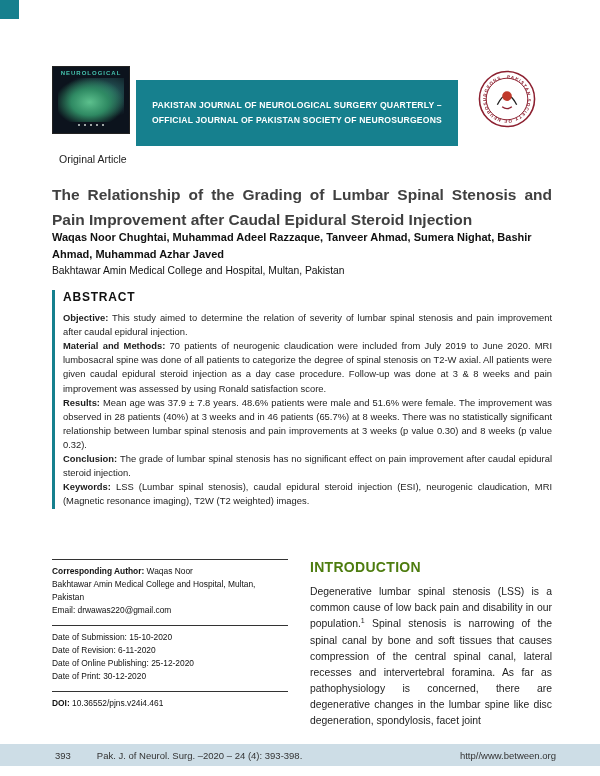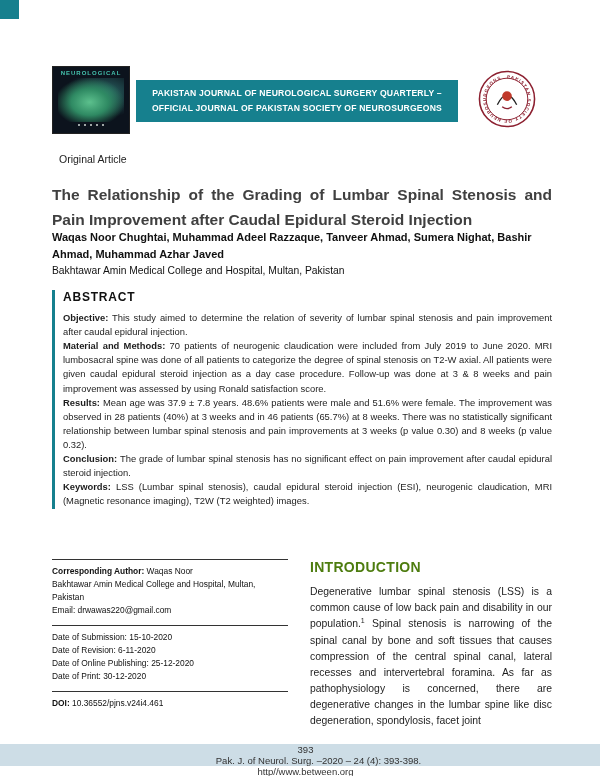--- a/index.html
+++ b/index.html
@@ -25,21 +25,21 @@
       radial-gradient(ellipse at 48% 55%, #5cc08d 0%, #2f8a63 38%, rgba(18,40,46,0) 72%),
       radial-gradient(ellipse at 70% 35%, rgba(70,180,170,0.55) 0%, rgba(18,40,46,0) 60%);
   }
   .cover-dots { position:absolute; bottom:4px; left:0; right:0; text-align:center; }
   .cover-dots i { display:inline-block; width:2px; height:2px; border-radius:50%; background:#cfd8d4; margin:0 2px; }
 
   .banner {
     margin-left:6px; margin-top:14px; width:322px; box-sizing:border-box;
     background:#16808e; color:#fff; text-align:center;
     font-size:8.6px; font-weight:bold; line-height:1.75; letter-spacing:0.2px;
-    padding:6px 8px;
+    padding:18px 8px;
   }
   .seal { margin-left:20px; margin-top:4px; width:58px; height:58px; flex:0 0 auto; }
 
   .category { position:absolute; top:153px; left:59px; font-size:10.5px; color:#222; }
 
   .title {
     position:absolute; top:173px; left:52px; width:500px;
     font-size:15.5px; font-weight:bold; line-height:1.6; text-align:justify; color:#404040;
   }
 
@@ -60,21 +60,21 @@
   .meta-block p { margin:0; }
 
   .intro-col { flex:1; }
   .intro-col h2 { font-size:14px; margin:0 0 9px; letter-spacing:0.3px; color:#4d7c0f; }
   .intro-col p { margin:0; font-size:10.4px; line-height:1.55; text-align:justify; color:#1d1d1d; }
   .intro-col sup { font-size:7px; }
 
   .footer {
     position:absolute; left:0; right:0; bottom:10px; height:22px; background:#cdddе6;
     background:#cdddE6; display:flex; align-items:center;
-    font-size:9.5px; color:#333; padding:0 44px 0 55px; box-sizing:border-box;flex-direction:column;
+    font-size:9.5px; color:#333; padding:0 44px 0 55px; box-sizing:border-box;
   }
   .footer .citation { margin-left:26px; }
   .footer .spacer { flex:1; }
 </style>
 </head>
 <body>
 
 <div class="page">
 
   <div class="corner-square"></div>

